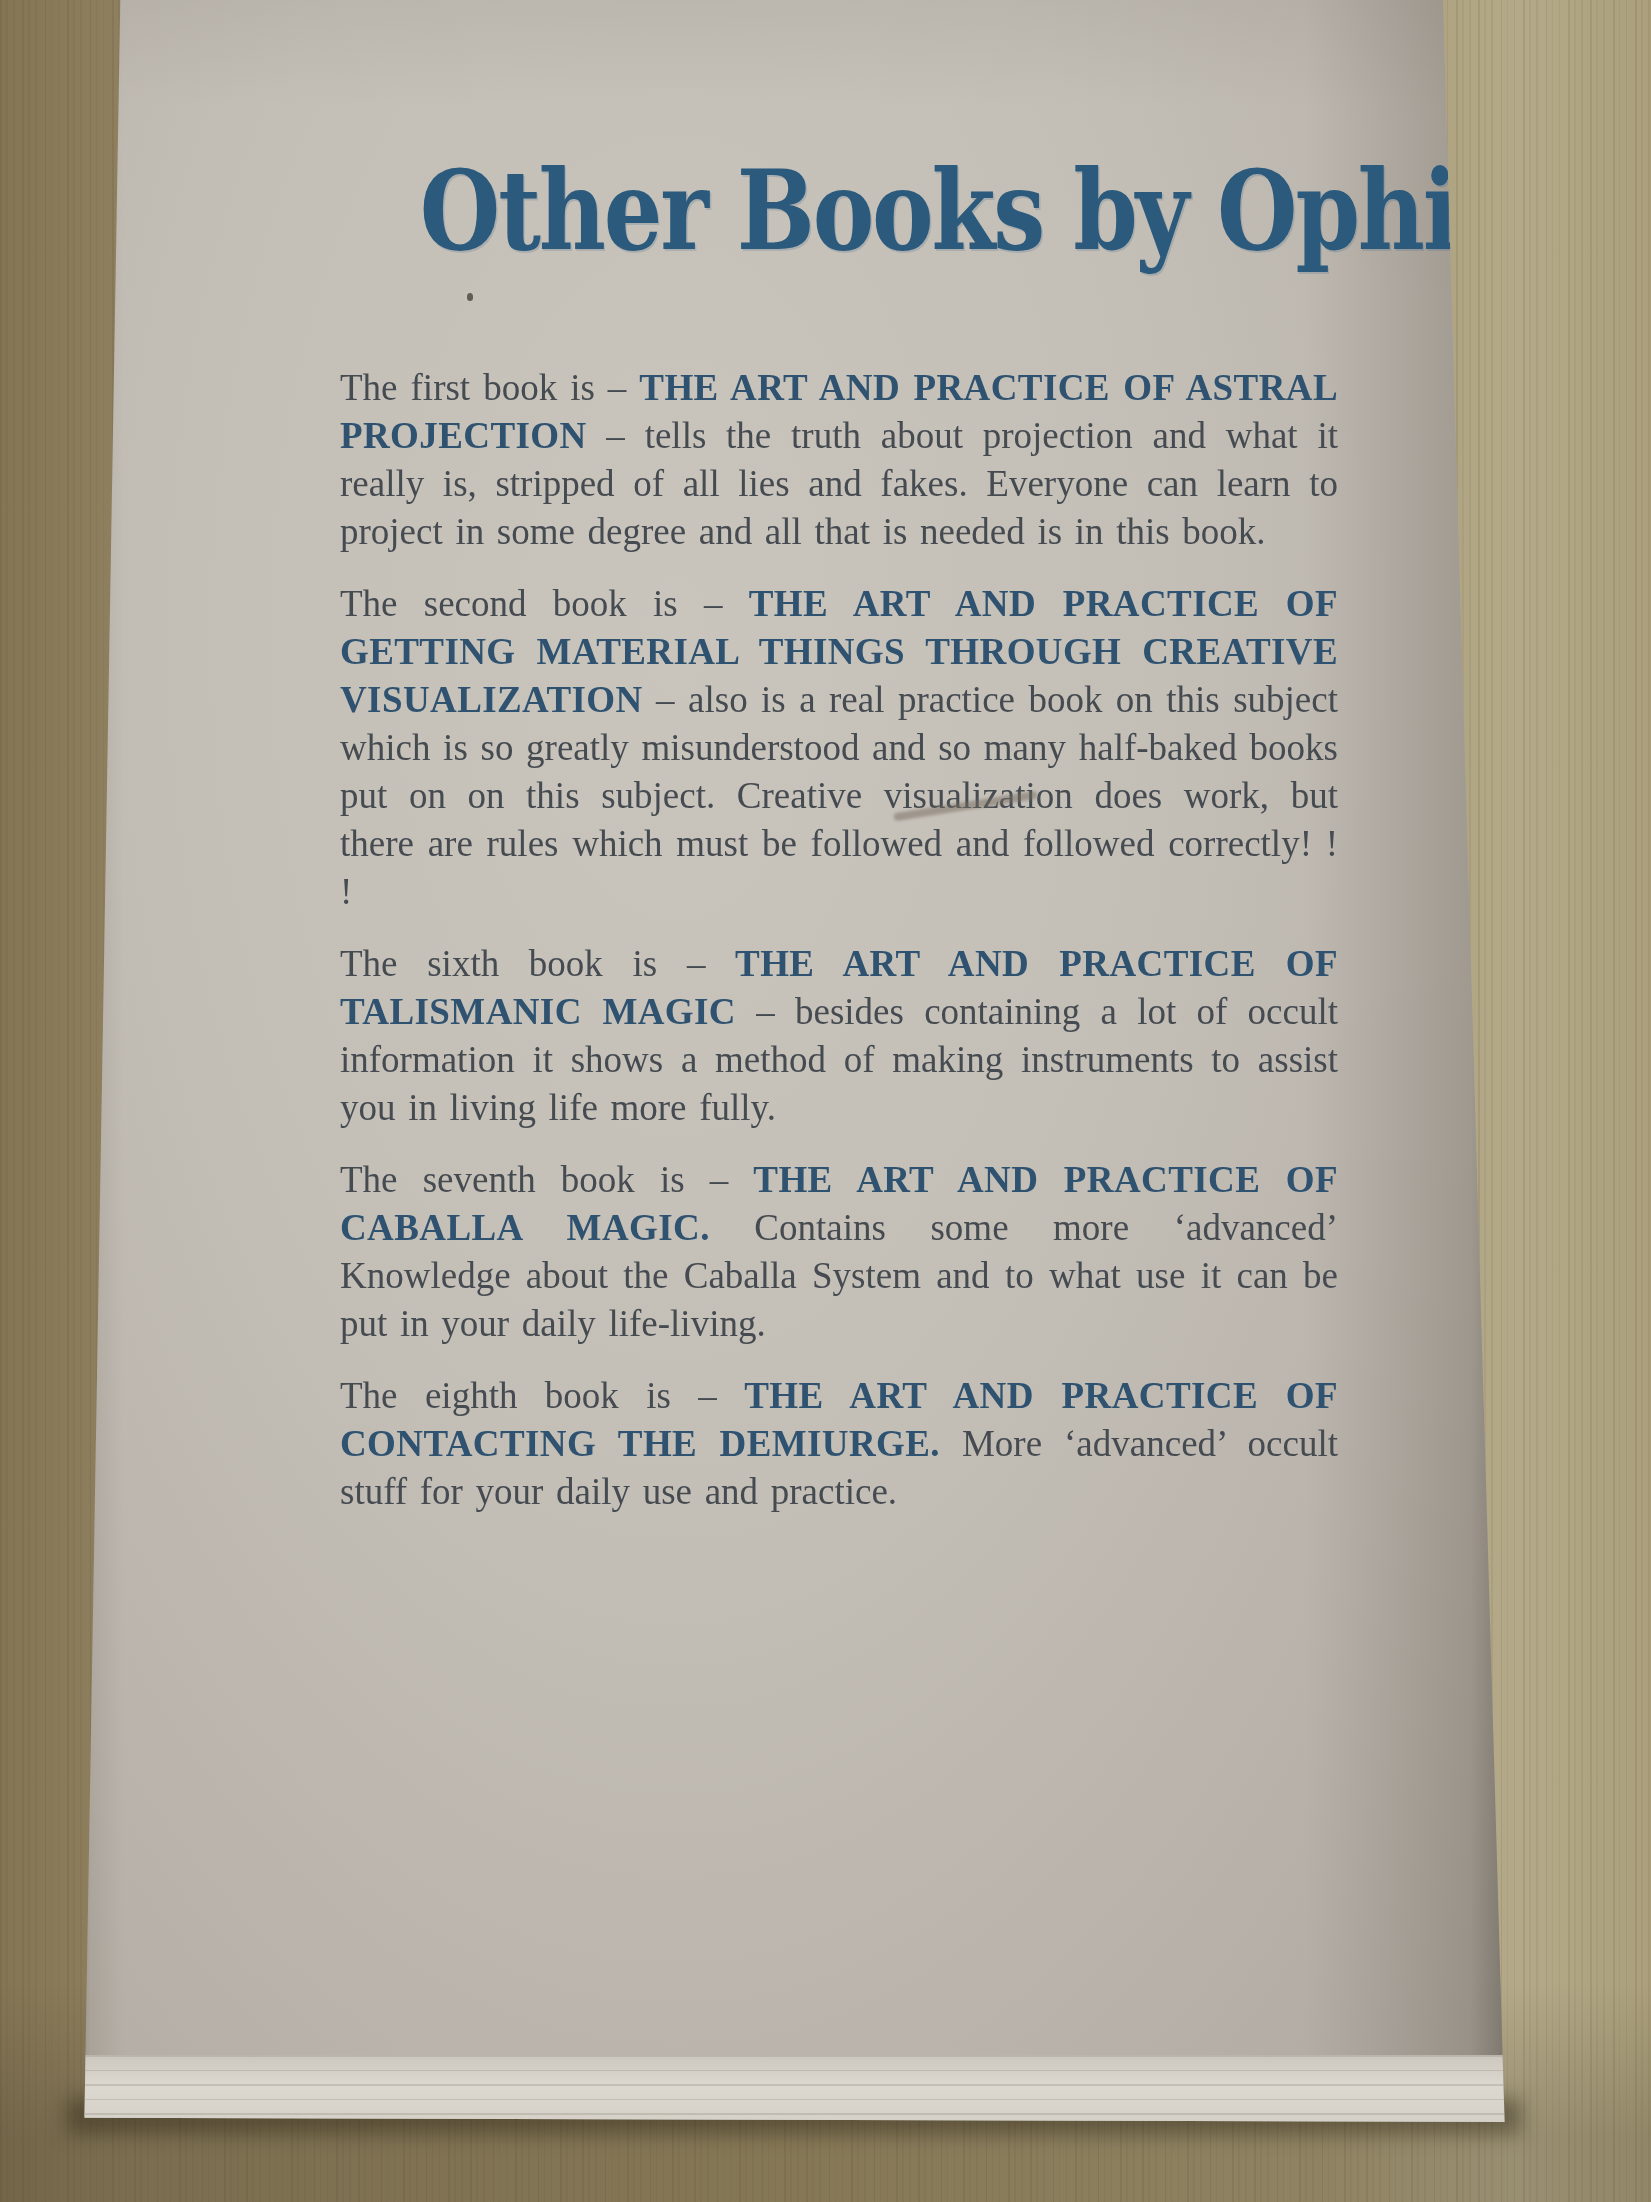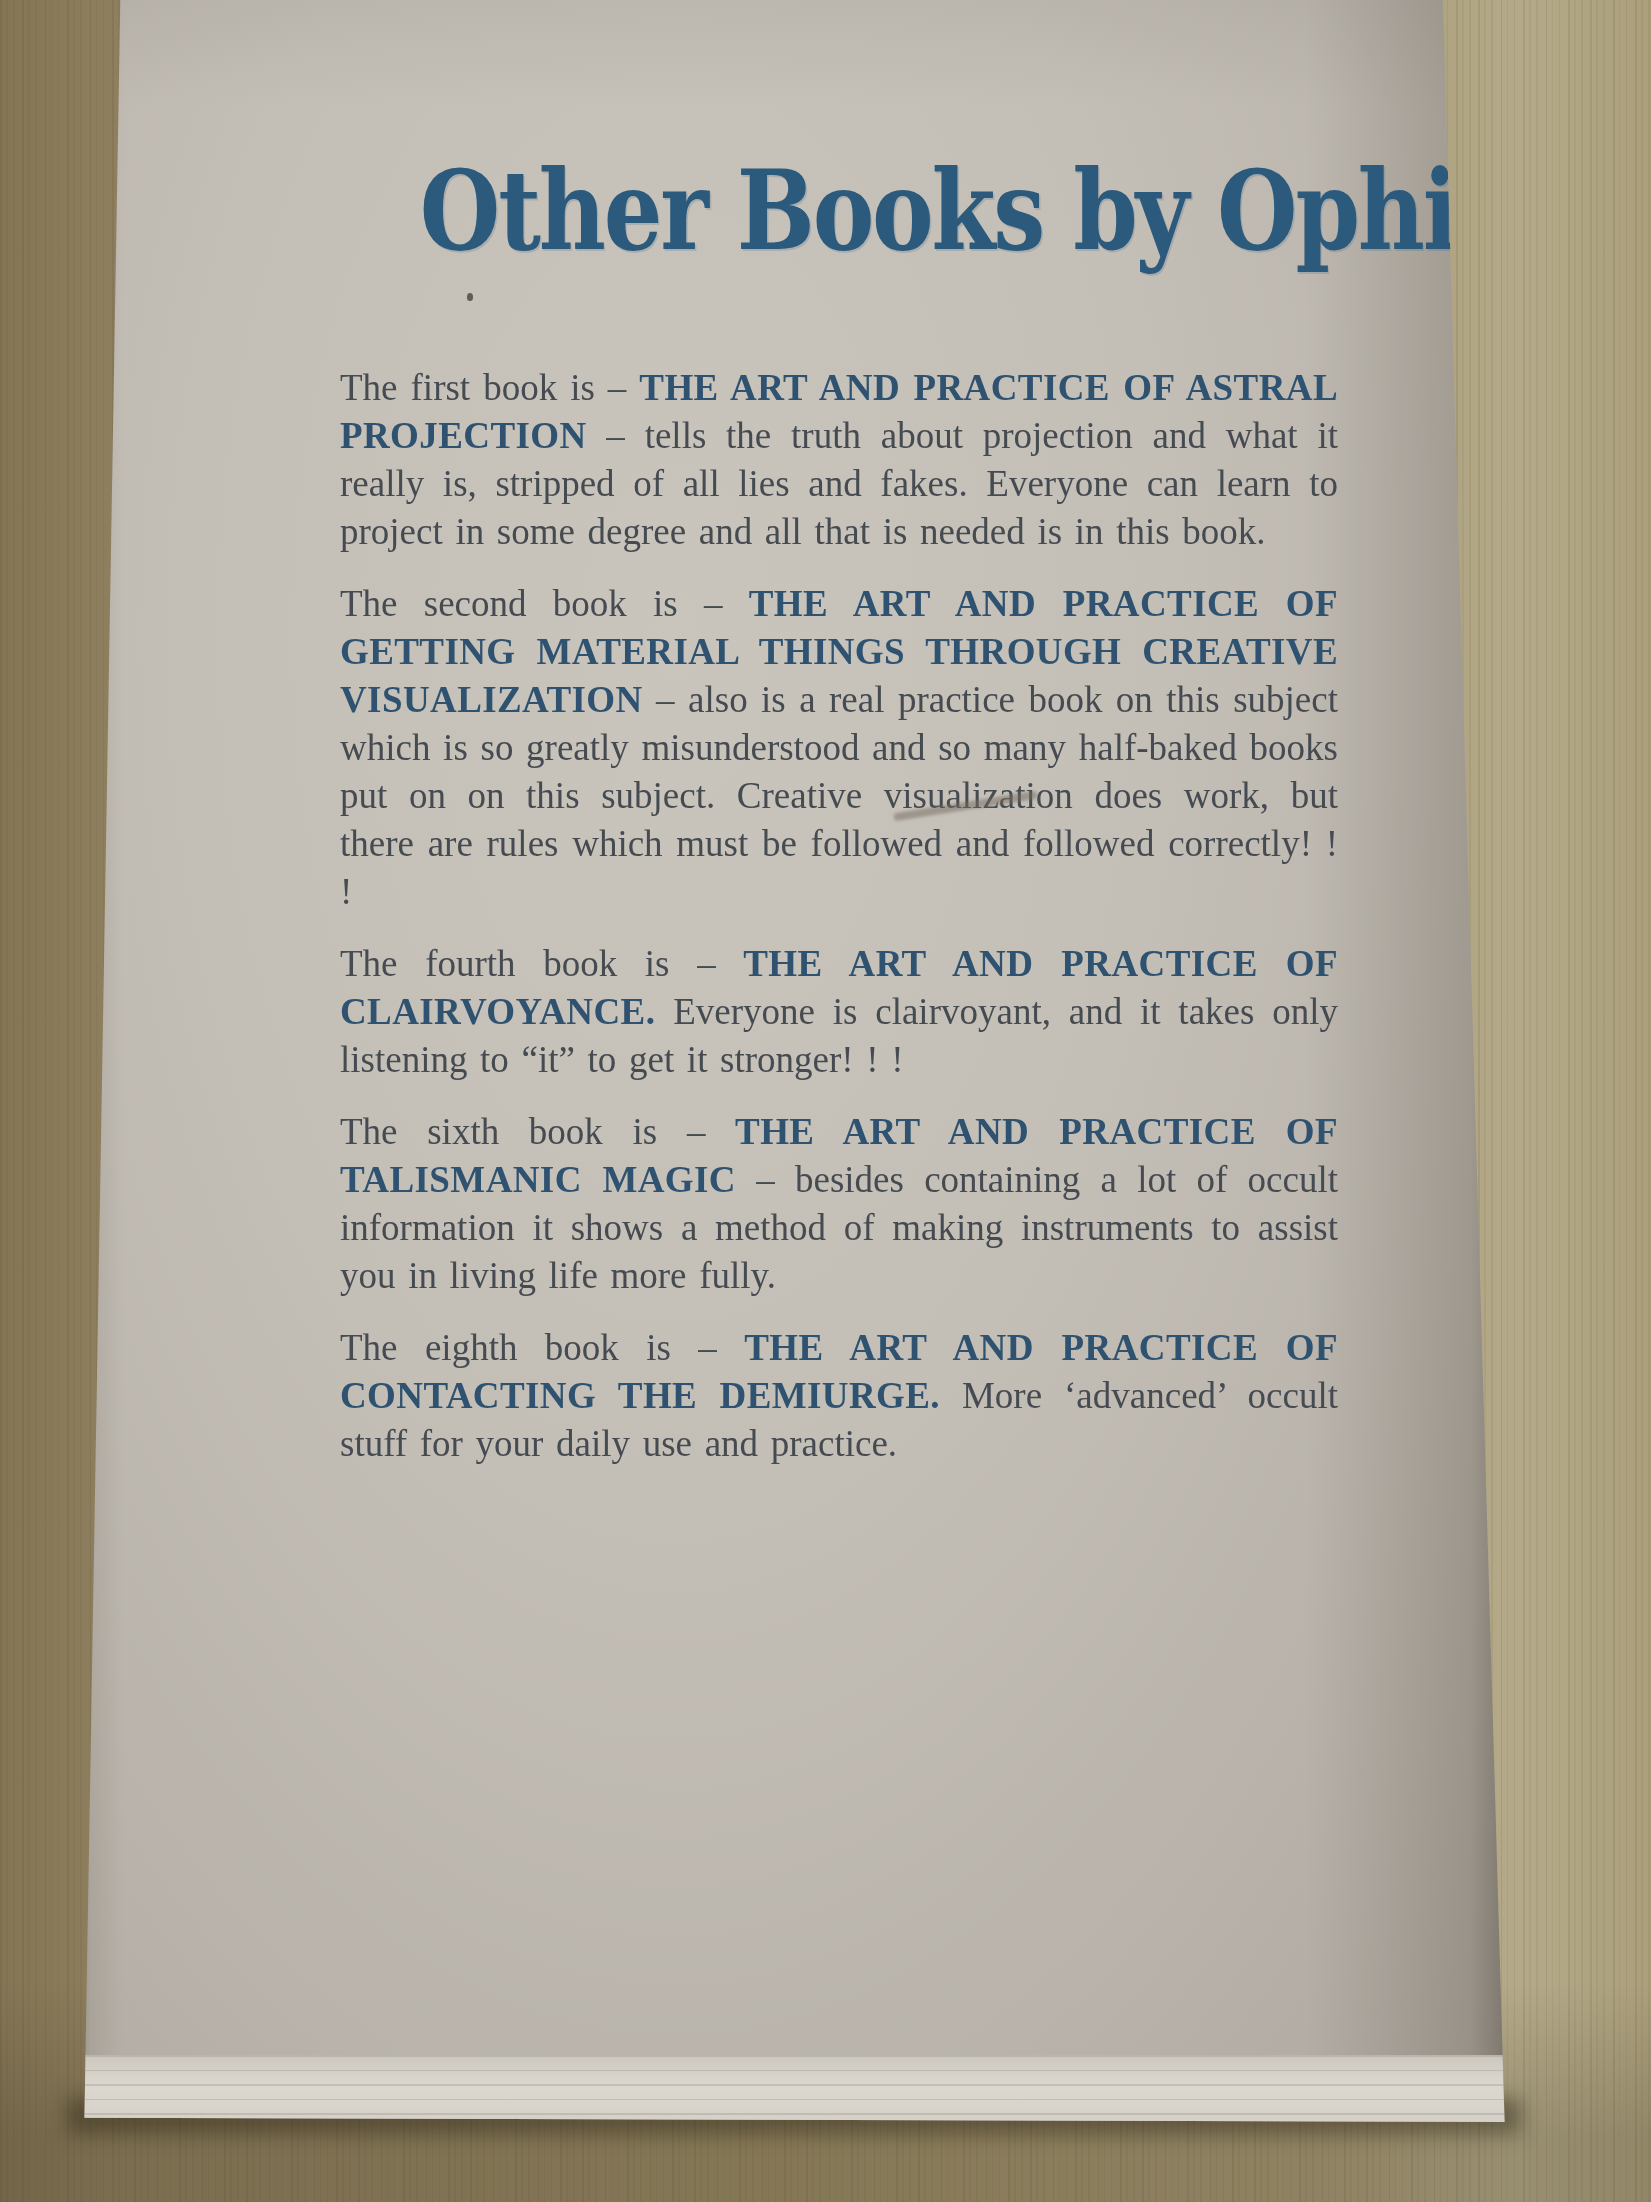--- a/index.html
+++ b/index.html
@@ -86,22 +86,22 @@
 
 <div class="scene">
   <div class="book-shadow"></div>
 
   <div class="book">
     <div class="content">
       <h1 class="heading">Other Books by Ophiel</h1>
       <div class="paragraphs">
           <p class="para"><span class="seg-normal">The first book is – </span><span class="seg-bold">THE ART AND PRACTICE OF ASTRAL PROJECTION</span><span class="seg-normal"> – tells the truth about projection and what it really is, stripped of all lies and fakes. Everyone can learn to project in some degree and all that is needed is in this book.</span></p>
           <p class="para"><span class="seg-normal">The second book is – </span><span class="seg-bold">THE ART AND PRACTICE OF GETTING MATERIAL THINGS THROUGH CREATIVE VISUALIZATION</span><span class="seg-normal"> – also is a real practice book on this subject which is so greatly misunderstood and so many half-baked books put on on this subject. Creative visualization </span><span class="seg-italic">does work,</span><span class="seg-normal"> but there are </span><span class="seg-italic">rules</span><span class="seg-normal"> which must be followed and followed correctly! ! !</span></p>
-          <p class="para"><span class="seg-normal">The fourth book is – </span><span class="seg-bold">THE ART AND PRACTICE OF CLAIRVOYANCE.</span><span class="seg-normal"> Everyone is clairvoyant, and it takes only listening to “it” to get it stronger! ! !</span></p>
           <p class="para"><span class="seg-normal">The sixth book is – </span><span class="seg-bold">THE ART AND PRACTICE OF TALISMANIC MAGIC</span><span class="seg-normal"> – besides containing a lot of occult information it shows a method of making instruments to assist you in living life more fully.</span></p>
+          <p class="para"><span class="seg-normal">The seventh book is – </span><span class="seg-bold">THE ART AND PRACTICE OF CABALLA MAGIC.</span><span class="seg-normal"> Contains some more ‘advanced’ Knowledge about the Caballa System and to what use it can be put in your daily life-living.</span></p>
           <p class="para"><span class="seg-normal">The eighth book is – </span><span class="seg-bold">THE ART AND PRACTICE OF CONTACTING THE DEMIURGE.</span><span class="seg-normal"> More ‘advanced’ occult stuff for your daily use and practice.</span></p>
         </div>
     </div>
     <div class="page-edge"></div>
   </div>
 
   <div class="smudge"></div>
   <div class="speck"></div>
 </div>
 

